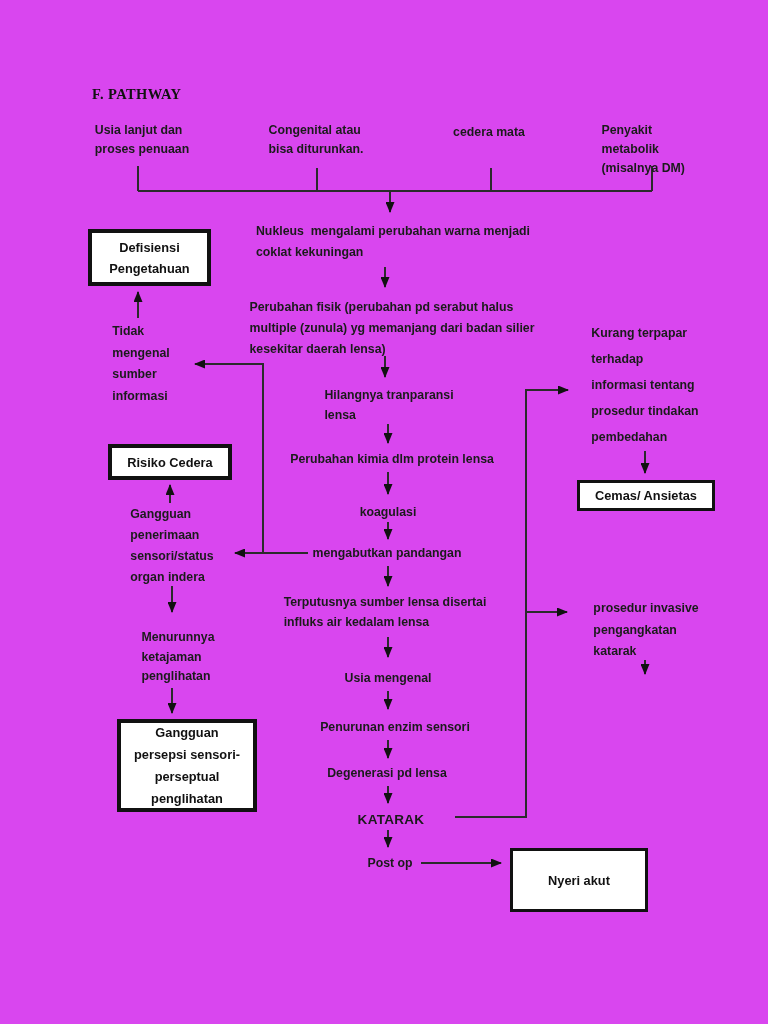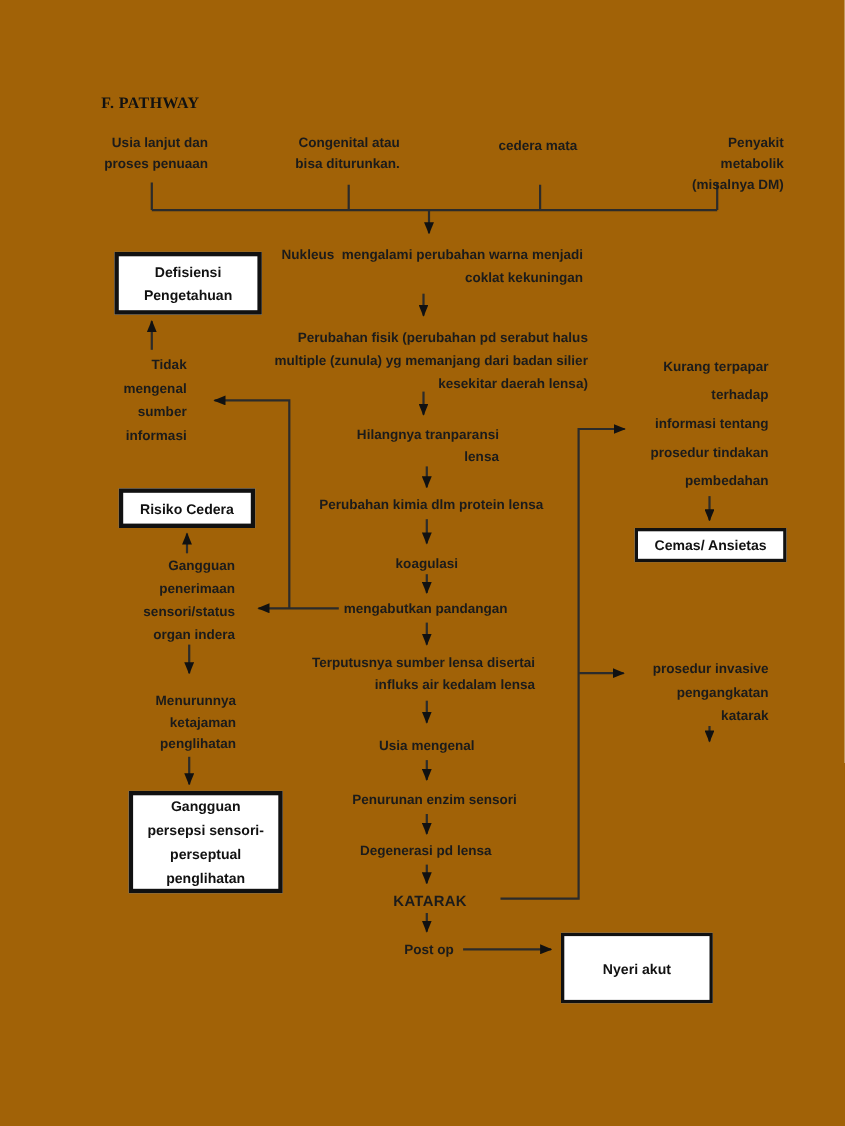--- a/index.html
+++ b/index.html
@@ -1,28 +1,28 @@
 <!DOCTYPE html>
 <html><head>
 <meta charset="utf-8">
 <style>
   html,body{margin:0;padding:0;background:#ffffff;}
   .page{
-    position:relative;width:768px;height:1024px;background:#a16207;
+    position:relative;width:768px;height:1024px;background:#d946ef;
     font-family:"Liberation Sans","DejaVu Sans",sans-serif;
     overflow:hidden;color:#1b1b1b;
   }
   .page-title{
     position:absolute;left:92px;top:86px;
     font-family:"Liberation Serif","DejaVu Serif",serif;
     font-weight:bold;font-size:14.5px;letter-spacing:.4px;color:#111;
   }
   .node{
     position:absolute;transform:translateX(-50%);
-    white-space:pre-wrap;text-align:right;
+    white-space:pre-wrap;text-align:left;
     font-weight:bold;font-size:12.3px;line-height:20px;color:#1b1b1b;
   }
   .dbox{
     position:absolute;box-sizing:border-box;background:#fff;
     border:4px solid #111;display:flex;align-items:center;justify-content:center;
   }
   .dbox span{
     white-space:pre-wrap;text-align:center;font-weight:bold;
     font-size:12.8px;line-height:21px;color:#111;
   }
@@ -121,21 +121,21 @@
 
   <div class="node" style="left:646px;top:598px;line-height:21.5px">prosedur invasive
 pengangkatan
 katarak</div>
   <div class="node" style="left:645px;top:320px;line-height:26px">Kurang terpapar
 terhadap
 informasi tentang
 prosedur tindakan
 pembedahan</div>
 
-  <div class="dbox" style="left:104px;top:229px;width:134px;height:57px">
+  <div class="dbox" style="left:88px;top:229px;width:123px;height:57px">
     <span>Defisiensi
 Pengetahuan</span>
   </div>
 
   <div class="dbox" style="left:108px;top:444px;width:124px;height:36px">
     <span>Risiko Cedera</span>
   </div>
 
   <div class="dbox" style="left:117px;top:719px;width:140px;height:93px">
     <span style="line-height:22px">Gangguan

